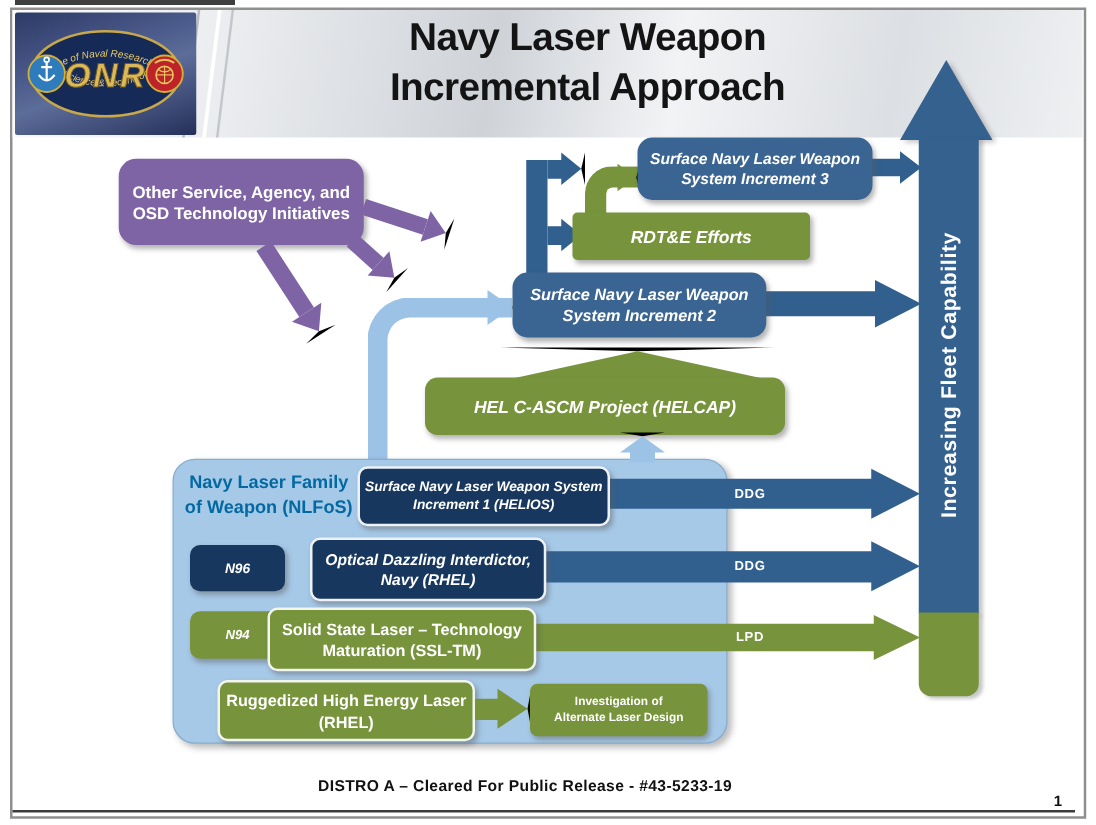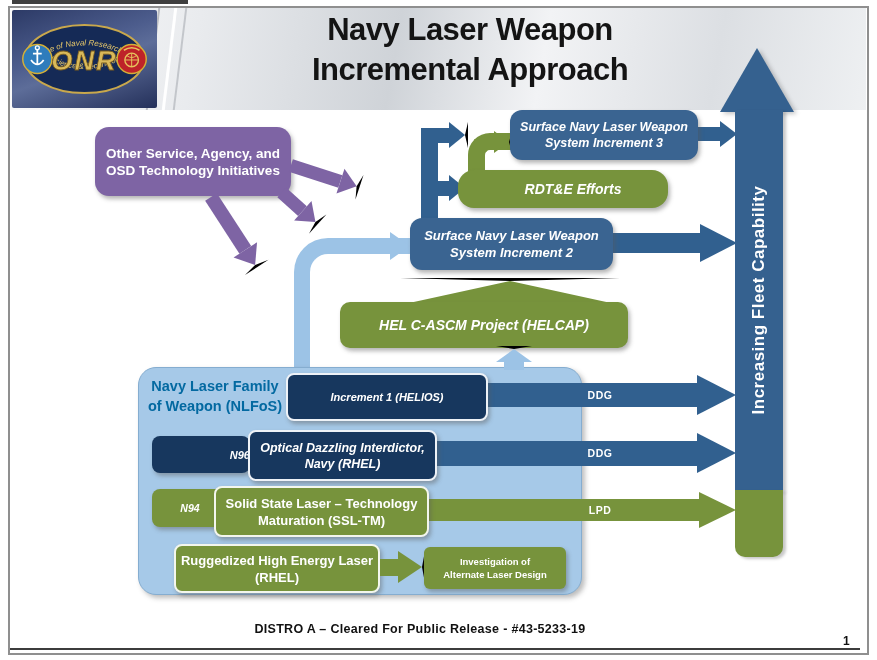--- a/index.html
+++ b/index.html
@@ -151,42 +151,43 @@
 
   <div class="abs tri-right" style="left:400px;top:278px;border-left:110px solid transparent;border-right:110px solid transparent;border-bottom:24px solid #77933c;"></div>
 
   <div class="abs box green it" style="left:340px;top:302px;width:288px;height:46px;border-radius:10px;font-size:14px;">
     <div>HEL C-ASCM Project (HELCAP)</div>
   </div>
 
   <div class="abs tri-right" style="left:496px;top:346px;border-left:18px solid transparent;border-right:18px solid transparent;border-bottom:13px solid #9cc3e6;"></div>
   <div class="abs" style="left:504px;top:357px;width:20px;height:13px;background:#9cc3e6;"></div>
 
-  <div class="abs box green it" style="left:458px;top:170px;width:190px;height:38px;border-radius:16px;font-size:14px;padding-left:20px;">
+  <div class="abs box green it" style="left:458px;top:170px;width:190px;height:38px;border-radius:4px;font-size:14px;">
     <div>RDT&amp;E Efforts</div>
   </div>
   <div class="abs box steel it" style="left:510px;top:110px;width:188px;height:50px;border-radius:12px;font-size:12.5px;line-height:16px;">
     <div>Surface Navy Laser Weapon</div>
     <div>System Increment 3</div>
   </div>
   <div class="abs box steel it" style="left:410px;top:218px;width:203px;height:52px;border-radius:12px;font-size:13px;line-height:17px;">
     <div>Surface Navy Laser Weapon</div>
     <div>System Increment 2</div>
   </div>
 
   <div class="abs" style="left:140px;top:376px;width:150px;text-align:center;color:#0369a1;font-weight:bold;font-size:14.5px;line-height:20px;">
     <div>Navy Laser Family</div>
     <div>of Weapon (NLFoS)</div>
   </div>
 
   <div class="abs box navy it whiteborder" style="left:286px;top:373px;width:198px;height:44px;border-radius:8px;font-size:11px;line-height:14px;">
+    <div>Surface Navy Laser Weapon System</div>
     <div>Increment 1 (HELIOS)</div>
   </div>
 
-  <div class="abs box navy it" style="left:152px;top:436px;width:98px;height:37px;border-radius:8px;font-size:11px;align-items:flex-end;">
+  <div class="abs box navy it" style="left:152px;top:436px;width:76px;height:37px;border-radius:8px;font-size:11px;">
     <div>N96</div>
   </div>
 
   <div class="abs box navy it whiteborder" style="left:248px;top:430px;width:185px;height:47px;border-radius:8px;font-size:12.5px;line-height:16px;">
     <div>Optical Dazzling Interdictor,</div>
     <div>Navy (RHEL)</div>
   </div>
 
   <div class="abs box green it" style="left:152px;top:489px;width:76px;height:38px;border-radius:8px;font-size:10.5px;">
     <div>N94</div>

